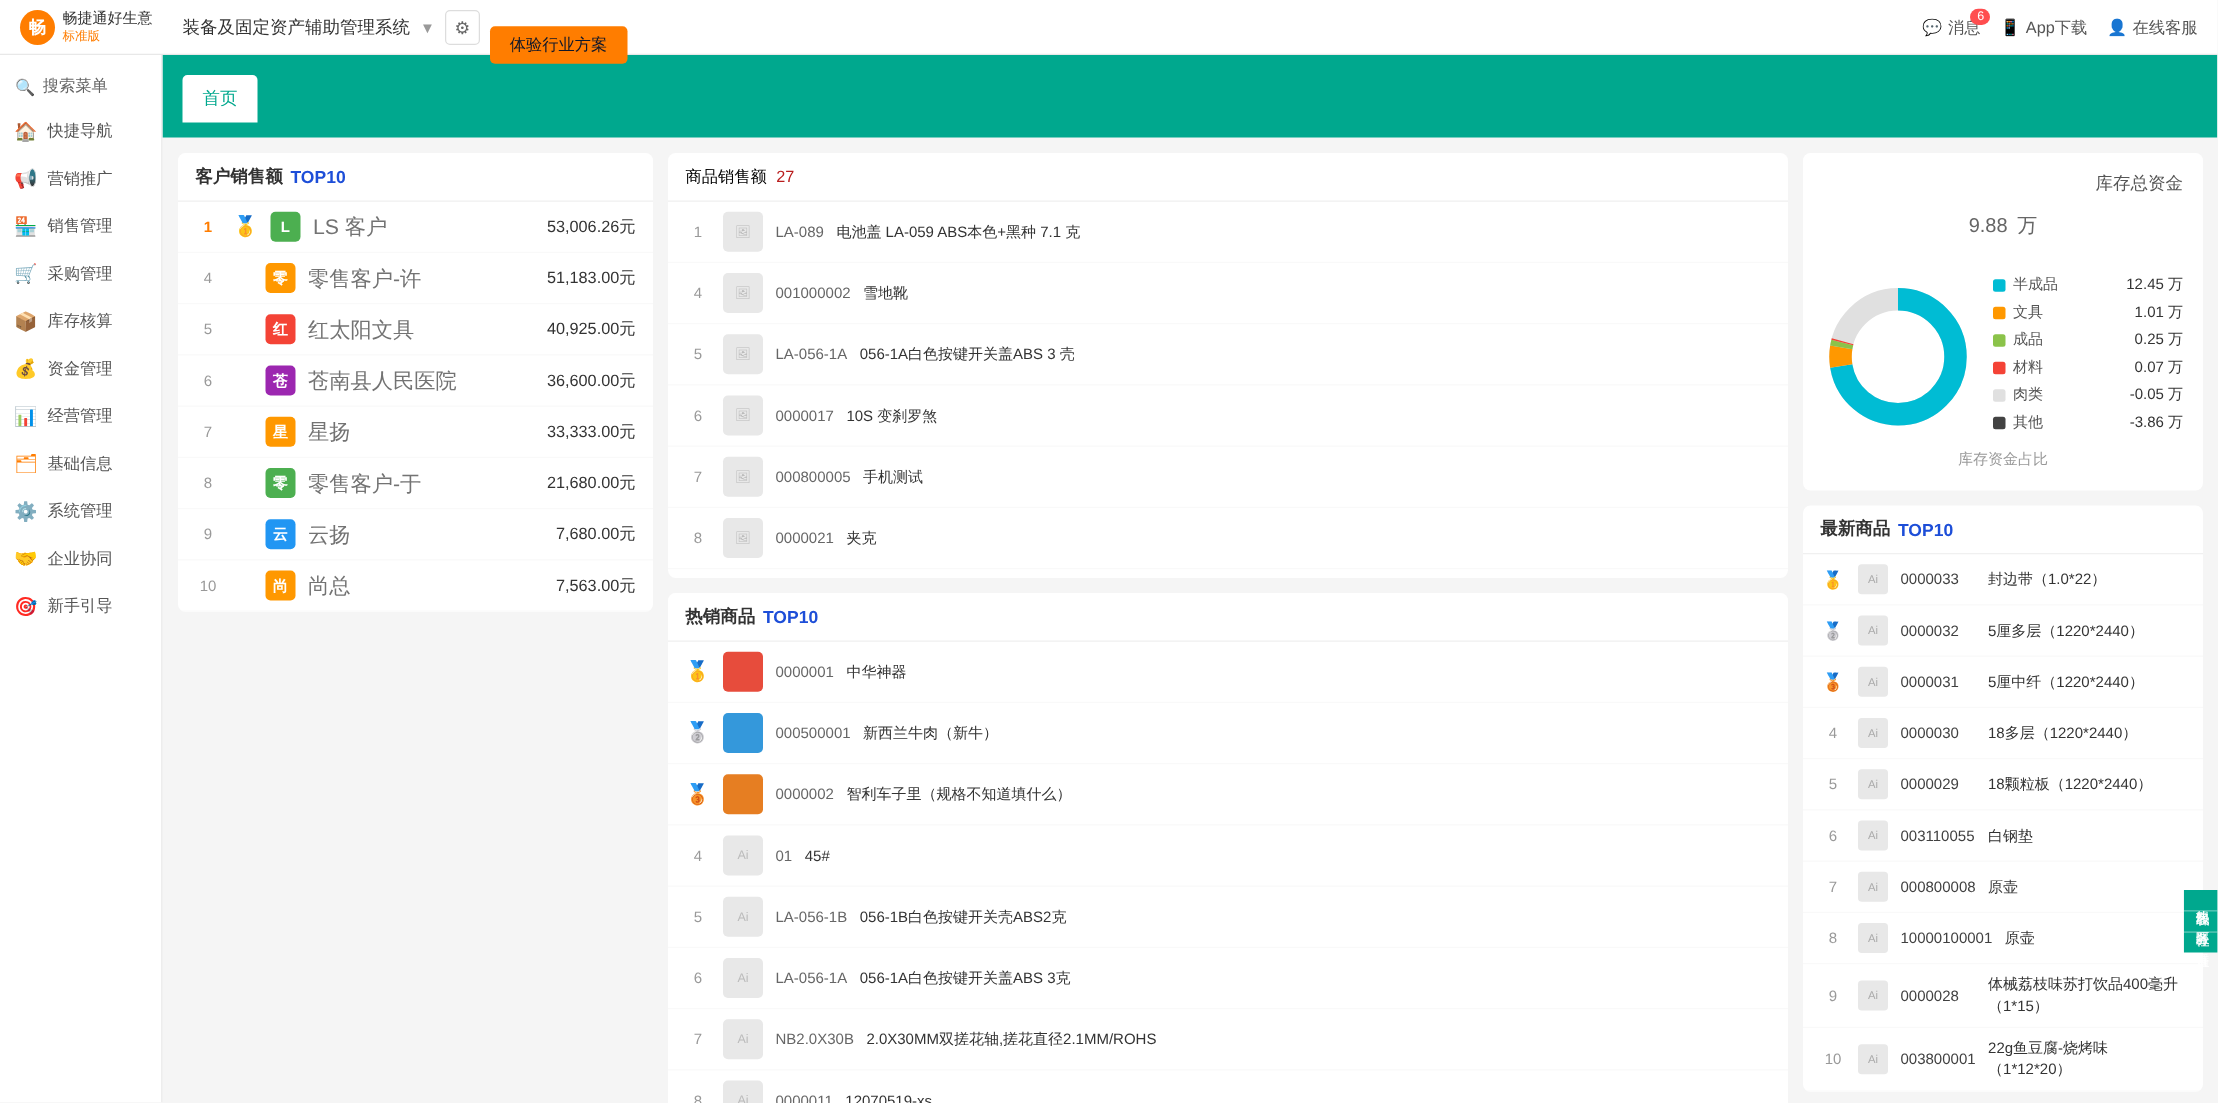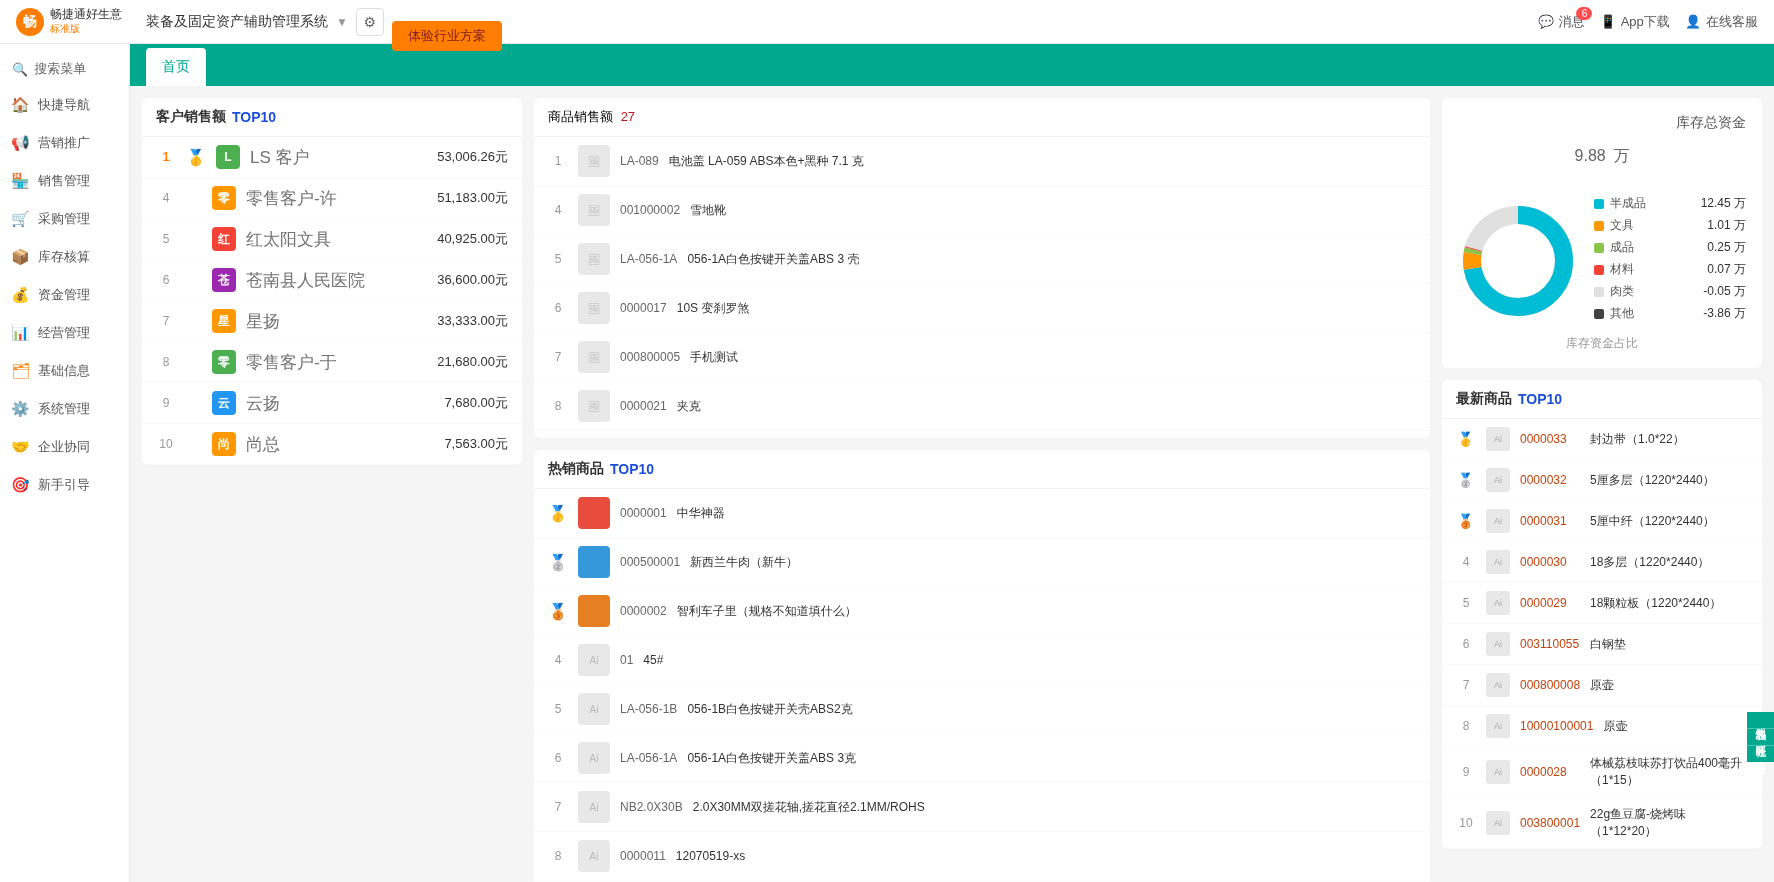--- a/index.html
+++ b/index.html
@@ -52,21 +52,21 @@
       width: 28px; height: 28px;
       border: 1px solid #ddd;
       border-radius: 4px;
       display: flex; align-items: center; justify-content: center;
       cursor: pointer;
       color: #666;
       font-size: 14px;
     }
     .trial-btn {
       background: #ff7d00;
-      color: #7f1d1d;
+      color: #0f172a;
       border: none;
       padding: 6px 16px;
       border-radius: 4px;
       cursor: pointer;
       font-size: 13px;
       margin-top: 28px;
     }
     .topbar-right {
       display: flex;
       align-items: center;
@@ -139,21 +139,21 @@
     
     .content-area {
       flex: 1;
       display: flex;
       flex-direction: column;
       overflow: hidden;
     }
 
     .page-tabs {
       background: #00a88e;
-      padding: 0 16px;
+      padding: 12px 16px;
       display: flex;
       align-items: center;
       flex-shrink: 0;
     }
     .page-tab {
       padding: 10px 16px;
       color: #fff;
       cursor: pointer;
       font-size: 14px;
       font-weight: 500;
@@ -339,21 +339,21 @@
     }
     .new-product-thumb {
       width: 24px; height: 24px;
       background: #e8e8e8;
       border-radius: 3px;
       flex-shrink: 0;
       display: flex; align-items: center; justify-content: center;
       color: #bbb;
       font-size: 10px;
     }
-    .new-product-code { color: #c2410c; font-size: 12px; flex-shrink: 0; min-width: 60px; }
+    .new-product-code { color: #404040; font-size: 12px; flex-shrink: 0; min-width: 60px; }
     .new-product-name { color: #333; font-size: 12px; flex: 1; }
 
     
     .float-service {
       position: fixed;
       right: 0;
       bottom: 120px;
       z-index: 999;
     }
     .float-btn {

